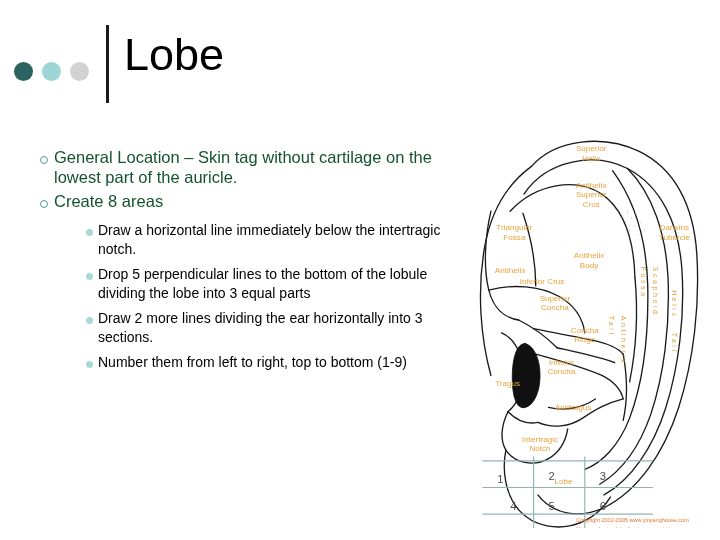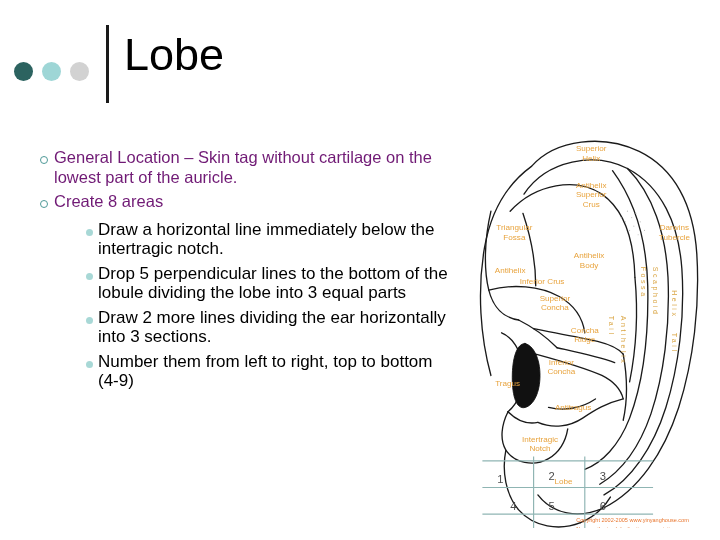--- a/index.html
+++ b/index.html
@@ -89,39 +89,39 @@
   .ring {
     width: 8px;
     height: 8px;
     border: 1.6px solid #4f9a98;
     border-radius: 50%;
     box-sizing: border-box;
   }
   .lvl1 .bullet-text {
     font-size: 16.5px;
     line-height: 19.5px;
-    color: #701a75;
+    color: #14532d;
   }
   
   .bullet.lvl2 {
     margin-left: 46px;
     margin-bottom: 7px;
   }
   .lvl2 .bullet-marker {
     width: 18px;
     height: 22px;
   }
   .fdot {
     width: 7px;
     height: 7px;
     background: #a8d8d6;
     border-radius: 50%;
   }
   .lvl2 .bullet-text {
-    font-size: 17px;
+    font-size: 14px;
     line-height: 18.5px;
     color: #000000;
   }
   .bullet-text {
     flex: 1 1 auto;
   }
 
   
   .ear-figure {
     position: absolute;
@@ -204,21 +204,21 @@
     <span class="bullet-marker">
         <span class="fdot"></span>
       </span>
     <span class="bullet-text">Draw 2 more lines dividing the ear horizontally into 3 sections.</span>
   </div>
 
   <div class="bullet lvl2">
     <span class="bullet-marker">
         <span class="fdot"></span>
       </span>
-    <span class="bullet-text">Number them from left to right, top to bottom (4-9)</span>
+    <span class="bullet-text">Number them from left to right, top to bottom (1-9)</span>
   </div>
 
 </div>
 
 <div class="ear-figure">
 <svg width="252" height="400" viewBox="0 0 230 375" xmlns="http://www.w3.org/2000/svg">
 
   <g fill="none" stroke="#1a1a1a" stroke-width="1.25" stroke-linecap="round" stroke-linejoin="round">
 
     <path d="M62,36 C85,10 130,6 163,22 C196,38 214,72 217,118

